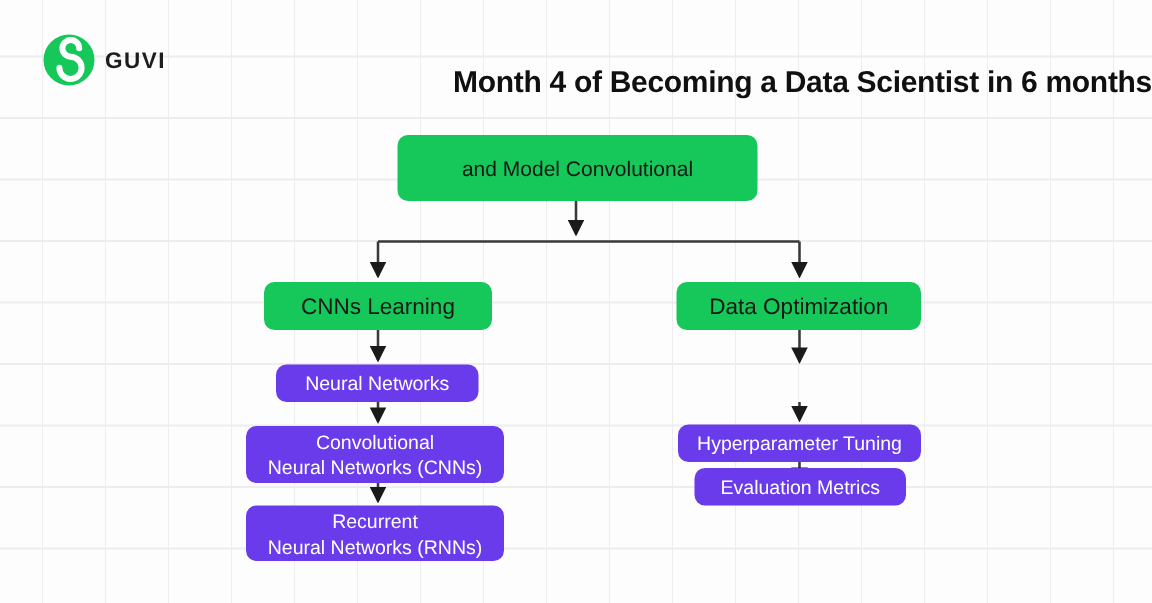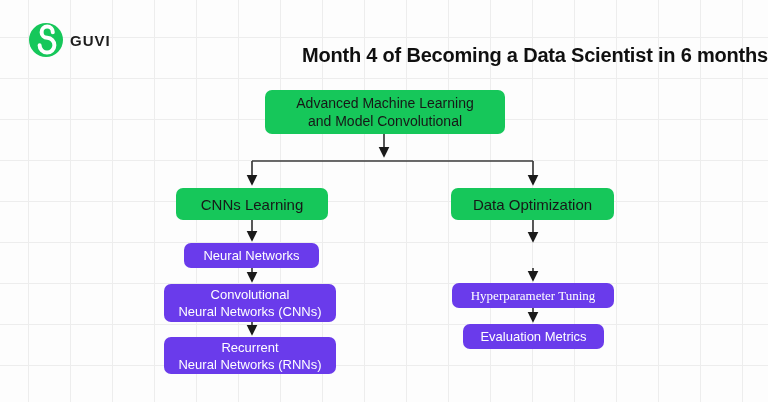--- a/index.html
+++ b/index.html
@@ -59,22 +59,22 @@
   .node-dl { left: 176px; top: 188px; width: 152px; height: 32px;
     font-size: 15px; font-weight: 500; }
   .node-mo { left: 451px; top: 188px; width: 163px; height: 32px;
     font-size: 15px; font-weight: 500; }
   .node-nn { left: 184px; top: 243px; width: 135px; height: 25px; font-size: 13px; }
   .node-cnn { left: 164px; top: 284px; width: 172px; height: 38px;
     font-size: 13px; line-height: 17px; }
   .node-rnn { left: 164px; top: 337px; width: 172px; height: 37px;
     font-size: 13px; line-height: 17px; }
   .node-cv { left: 464px; top: 244px; width: 136px; height: 25px; font-size: 13px; }
-  .node-ht { left: 452px; top: 283px; width: 162px; height: 25px; font-size: 13px; font-family: Liberation Serif, serif; }
-  .node-em { left: 463px; top: 324px; width: 141px; height: 25px; font-size: 13px; }
+  .node-ht { left: 452px; top: 283px; width: 162px; height: 25px; font-size: 13px; }
+  .node-em { left: 463px; top: 312px; width: 141px; height: 25px; font-size: 13px; }
 </style>
 </head>
 <body>
 
 <div class="canvas">
 
   <div class="brand">
     <span class="logo-circle">
       <svg width="34" height="34" viewBox="0 0 34 34" aria-hidden="true">
         <path d="M23.8 9.2 a5.6 5.6 0 1 0 -5.6 5.6 a7.4 7.4 0 1 1 -7.6 7.4" fill="none" stroke="#ffffff" stroke-width="4" stroke-linecap="round"></path>
@@ -99,21 +99,20 @@
       <path d="M252 220 V240" marker-end="url(#arrow)"></path>
       <path d="M252 268 V281" marker-end="url(#arrow)"></path>
       <path d="M252 322 V334" marker-end="url(#arrow)"></path>
       <path d="M533 220 V241" marker-end="url(#arrow)"></path>
       <path d="M533 268 V280" marker-end="url(#arrow)"></path>
       <path d="M533 308 V321" marker-end="url(#arrow)"></path>
     </g>
   </svg>
 
   <div class="node green node-root">
-    <span>Advanced Machine Learning</span>
     <span>and Model Convolutional</span>
   </div>
 
   <div class="node green node-dl">
     <span>CNNs Learning</span>
   </div>
 
   <div class="node green node-mo">
     <span>Data Optimization</span>
   </div>

